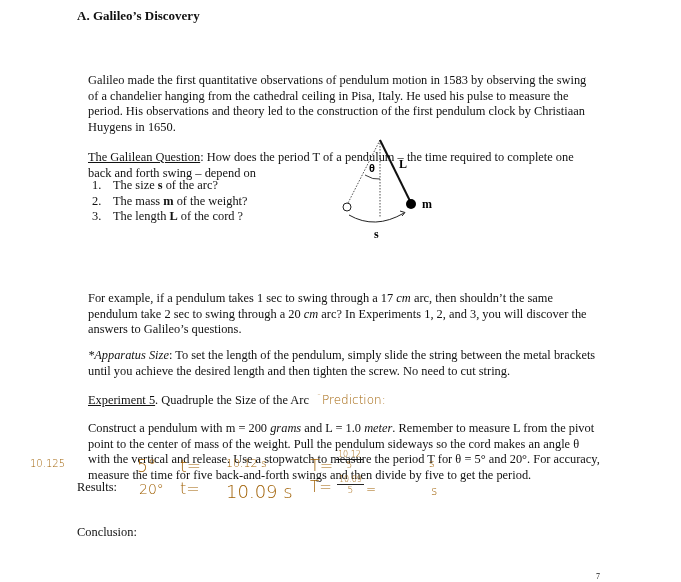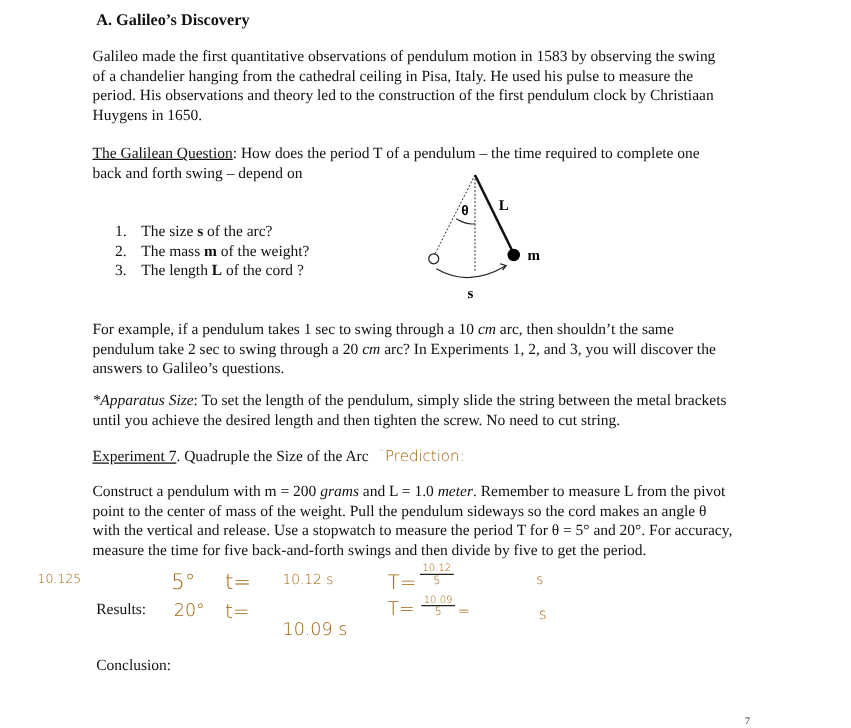--- a/index.html
+++ b/index.html
@@ -1,20 +1,20 @@
 <!DOCTYPE html>
 <html><head>
 <meta charset="utf-8">
 <style>
   html, body { margin:0; padding:0; background:#fff; }
   body { width:681px; height:582px; position:relative; overflow:hidden;
          font-family:"Liberation Serif", serif; color:#111; font-size:12.4px; }
   .abs { position:absolute; }
   .heading { left:77px; top:8px; font-weight:bold; font-size:13px; }
-  .para { left:74px; width:510px; line-height:15.6px; }
+  .para { left:88px; width:510px; line-height:15.6px;margin-top:35px; }
   .u { text-decoration:underline; }
   .hand { font-family:"DejaVu Sans", sans-serif; color:#a16207; font-weight:300; }
   .list { left:77px; top:163px; line-height:15.6px; }
   .list .num { display:inline-block; width:21px; }
   ol { list-style:none; margin:15px; padding:0; }
   .b { font-weight:bold; }
   .frac { display:inline-flex; flex-direction:column; align-items:center; vertical-align:middle; font-size:8px; }
   .frac .top { border-bottom:1px solid #222; padding:0 2px; line-height:9px; }
   .frac .bot { line-height:10px; font-size:9px; }
 </style>
@@ -44,29 +44,29 @@
   <path d="M35,40 Q43,45 50,44" fill="none" stroke="#222" stroke-width="0.9"></path>
   <path d="M19,80 Q45,95 74,78" fill="none" stroke="#222" stroke-width="1"></path>
   <path d="M70,76 L75,77.5 L72,81" fill="none" stroke="#222" stroke-width="1"></path>
   <text x="39" y="37" font-family="Liberation Sans, sans-serif" font-weight="bold" font-size="11">θ</text>
   <text x="69" y="33" font-family="Liberation Serif, serif" font-weight="bold" font-size="12">L</text>
   <text x="92" y="73" font-family="Liberation Serif, serif" font-weight="bold" font-size="12">m</text>
   <text x="44" y="103" font-family="Liberation Serif, serif" font-weight="bold" font-size="12">s</text>
 </svg>
 
 <div class="abs para" style="top:256px">
-  <span>For example, if a pendulum takes 1 sec to swing through a 10 </span><i>cm</i><span> arc, then shouldn’t the same pendulum take 2 sec to swing through a 20 </span><i>cm</i><span> arc?   In Experiments 1, 2, and 3, you will discover the answers to Galileo’s questions.</span>
+  <span>For example, if a pendulum takes 1 sec to swing through a 17 </span><i>cm</i><span> arc, then shouldn’t the same pendulum take 2 sec to swing through a 20 </span><i>cm</i><span> arc?   In Experiments 1, 2, and 3, you will discover the answers to Galileo’s questions.</span>
 </div>
 
 <div class="abs para" style="top:313px">
   <i>*Apparatus Size</i><span>: To set the length of the pendulum, simply slide the string between the metal brackets until you achieve the desired length and then tighten the screw.  No need to cut string.</span>
 </div>
 
 <div class="abs para" style="top:358px">
-  <span class="u">Experiment 7</span><span>.  Quadruple the Size of the Arc</span>
+  <span class="u">Experiment 5</span><span>.  Quadruple the Size of the Arc</span>
   <span class="hand" style="font-size:12px;margin-left:4px">¨Prediction:</span>
 </div>
 
 <div class="abs para" style="top:386px;width:515px">
   <span>Construct a pendulum with m = 200 </span><i>grams</i><span> and L = 1.0 </span><i>meter</i><span>.  Remember to measure L from the pivot point to the center of mass of the weight.  Pull the pendulum sideways so the cord makes an angle θ with the vertical and release.  Use a stopwatch to measure the period T for θ = 5° and 20°.  For accuracy, measure the time for five back-and-forth swings and then divide by five to get the period.</span>
 </div>
 
 <div class="abs hand" style="left:30px;top:458px;font-size:10px">10.125</div>
 
 <div class="abs" style="left:77px;top:480px">Results:</div>
@@ -79,21 +79,21 @@
   <span class="abs hand frac" style="left:336px;top:450px">
     <span class="top">10.12</span>
       <span class="bot">5</span>
   </span>
   <span class="abs hand" style="left:429px;top:457px;font-size:11px">s</span>
 </div>
 
 <div>
   <span class="abs hand" style="left:139px;top:481px;font-size:14px">20°</span>
   <span class="abs hand" style="left:180px;top:479px;font-size:16px">t=</span>
-  <span class="abs hand" style="left:226px;top:496px;font-size:14px">10.09 s</span>
+  <span class="abs hand" style="left:226px;top:481px;font-size:18px">10.09 s</span>
   <span class="abs hand" style="left:310px;top:478px;font-size:15px">T=</span>
   <span class="abs hand frac" style="left:337px;top:475px">
     <span class="top">10.09</span>
       <span class="bot">5</span>
   </span>
   <span class="abs hand" style="left:366px;top:482px;font-size:12px">=</span>
   <span class="abs hand" style="left:431px;top:484px;font-size:12px">s</span>
 </div>
 
 <div class="abs" style="left:77px;top:525px">Conclusion:</div>

